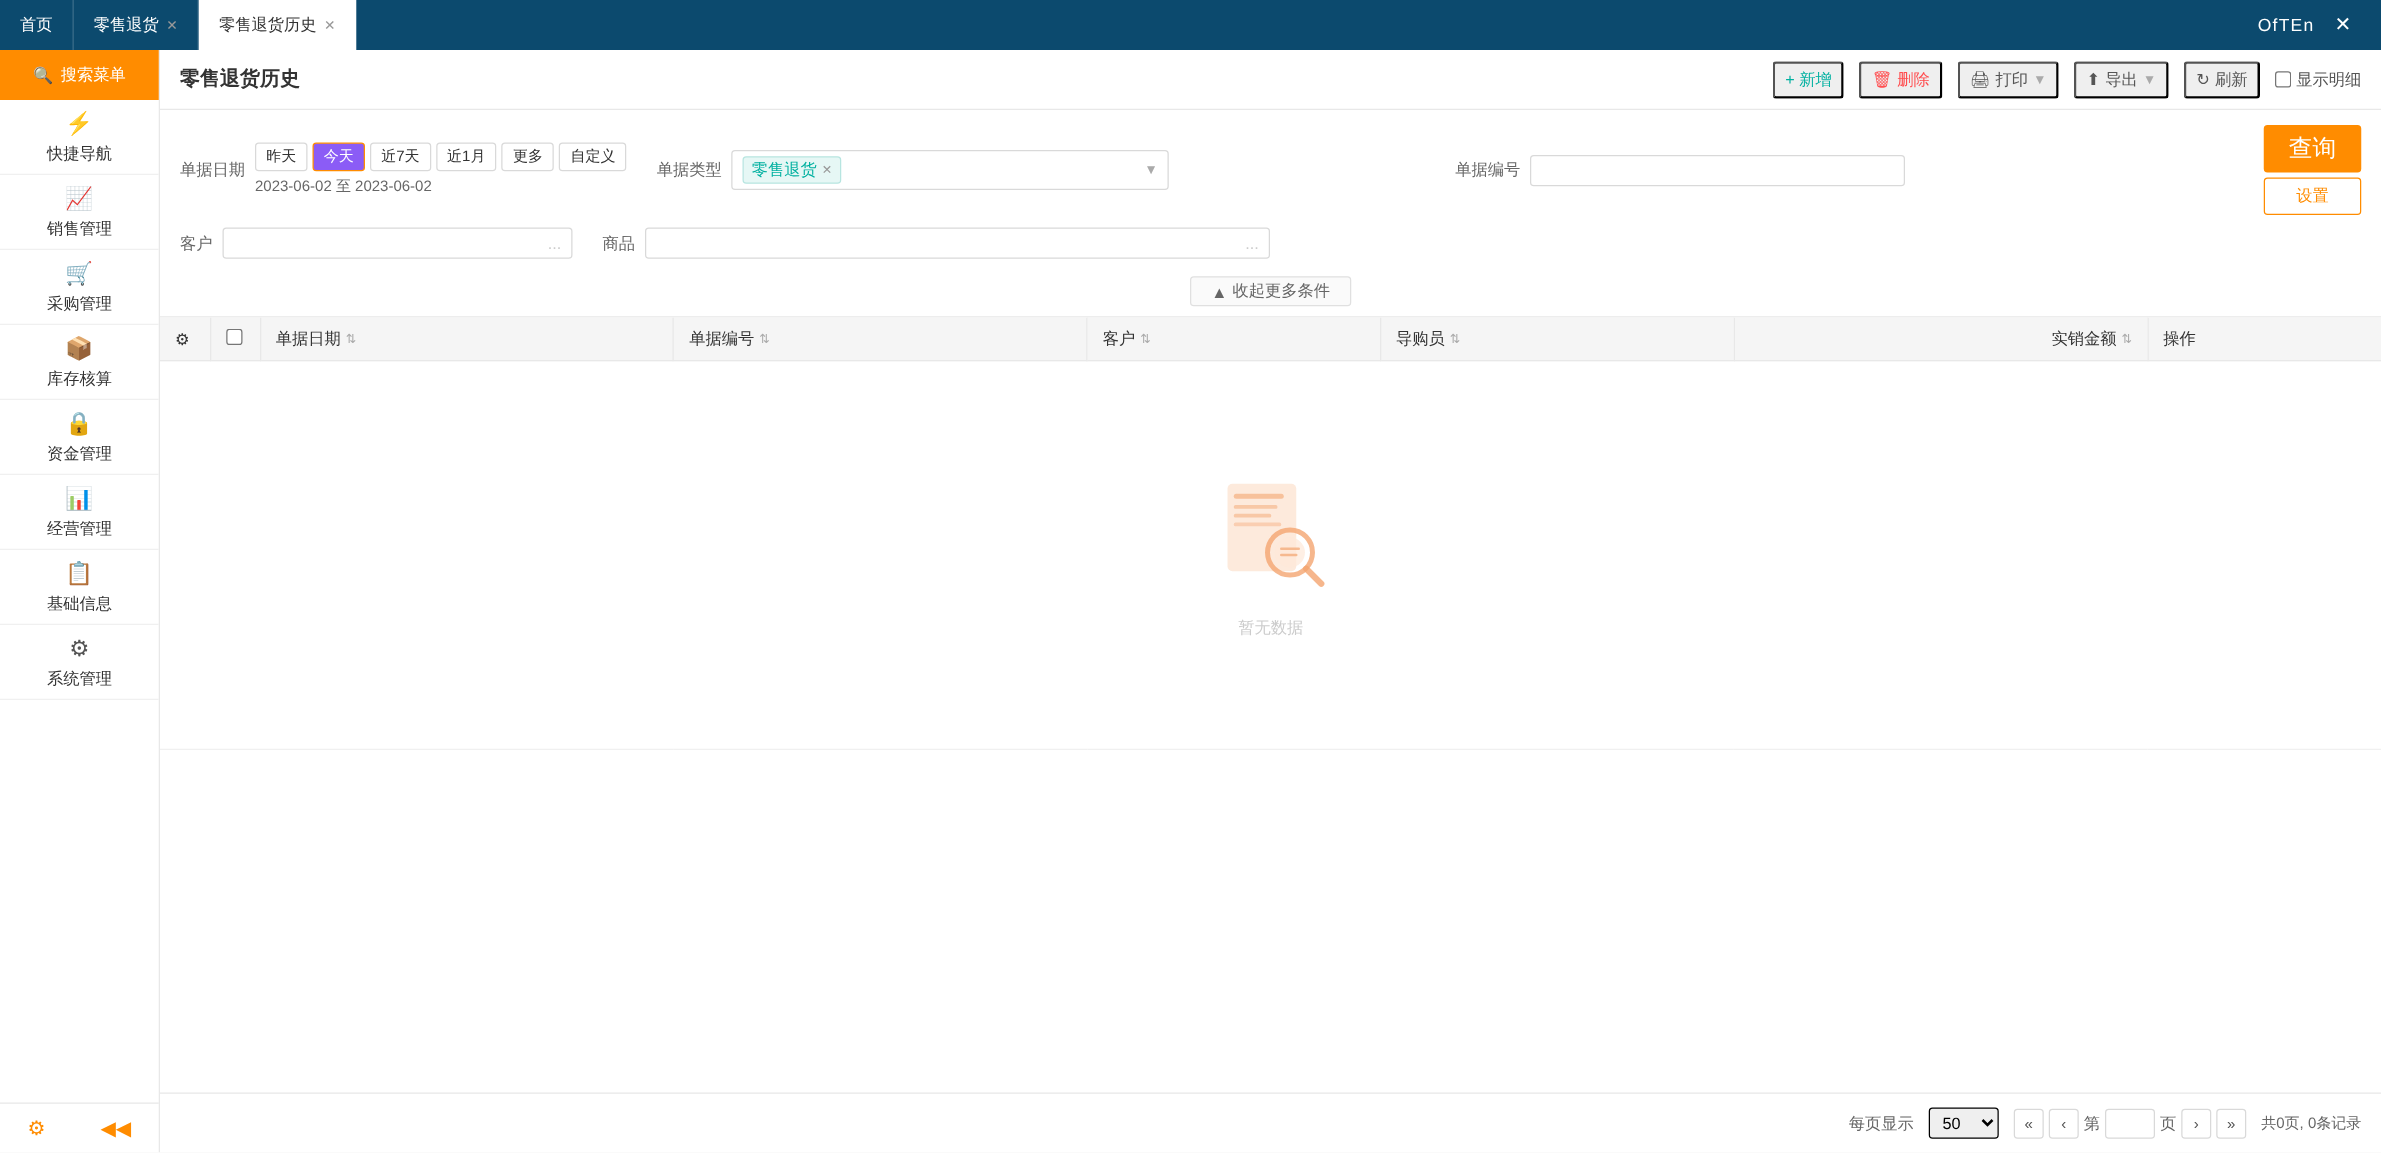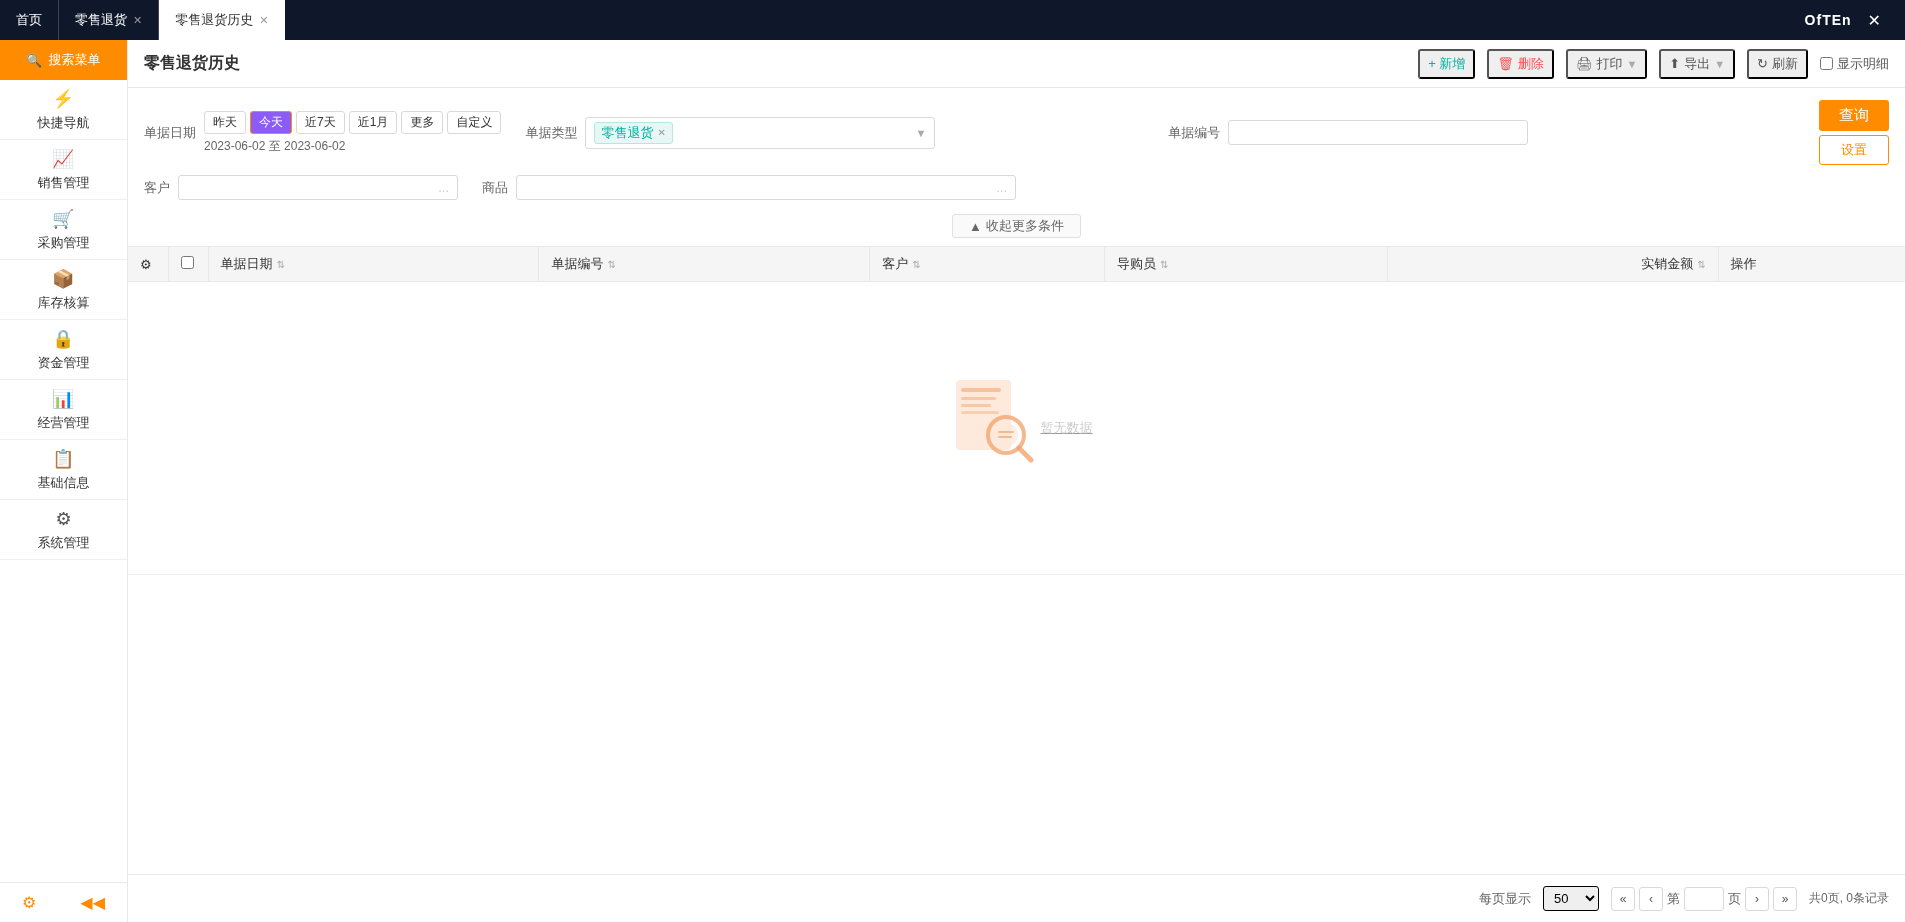--- a/index.html
+++ b/index.html
@@ -1,21 +1,21 @@
 <!DOCTYPE html>
 <html><head>
   <meta charset="utf-8">
   <style>
     * { box-sizing: border-box; margin: 0; padding: 0; font-family: 'Microsoft YaHei', Arial, sans-serif; font-size: 13px; }
     body { display: flex; flex-direction: column; height: 922px; width: 1905px; overflow: hidden; background: #f5f5f5; }
 
     
     .topbar {
       height: 40px;
-      background: #0f172a;
+      background: #0c4a6e;
       display: flex;
       align-items: center;
       padding: 0 0 0 0;
       flex-shrink: 0;
     }
     .topbar-tabs {
       display: flex;
       align-items: center;
       flex: 1;
       height: 100%;
@@ -169,21 +169,21 @@
       font-size: 12px;
       color: #555;
     }
     .btn-query {
       background: #ff8c00;
       color: #fff;
       border: none;
       padding: 6px 20px;
       border-radius: 3px;
       cursor: pointer;
-      font-size: 15px;
+      font-size: 19px;
     }
     .btn-setting {
       background: #fff;
       color: #ff8c00;
       border: 1px solid #ff8c00;
       padding: 5px 20px;
       border-radius: 3px;
       cursor: pointer;
       font-size: 13px;
     }
@@ -343,27 +343,26 @@
       cursor: pointer;
       display: flex;
       align-items: center;
       gap: 4px;
     }
     .sort-icon { color: #aaa; font-size: 10px; }
 
     
     .empty-state {
       display: flex;
-      flex-direction: row;
+      flex-direction: column;
       align-items: center;
       justify-content: center;
       padding: 80px 0;
       color: #999;
       font-size: 13px;
-      text-decoration: underline;
     }
     .empty-icon {
       width: 100px;
       height: 100px;
       margin-bottom: 16px;
     }
 
     
     .pagination-bar {
       height: 48px;
@@ -425,21 +424,21 @@
     <div class="topbar-tab">
       <span>零售退货</span>
       <span class="close-icon">✕</span>
     </div>
     <div class="topbar-tab active">
       <span>零售退货历史</span>
       <span class="close-icon">✕</span>
     </div>
   </div>
   <div class="topbar-right">
-    <span style="font-size:14px;font-weight:bold;letter-spacing:1px;">OfTEn</span>
+    <span style="font-size:14px;font-weight:normal;letter-spacing:1px;">OfTEn</span>
     <span class="topbar-close">✕</span>
   </div>
 </div>
 
 <div class="main-layout">
 
   <div class="sidebar">
     <div class="sidebar-search">
       <span>🔍</span>
       <span>搜索菜单</span>

